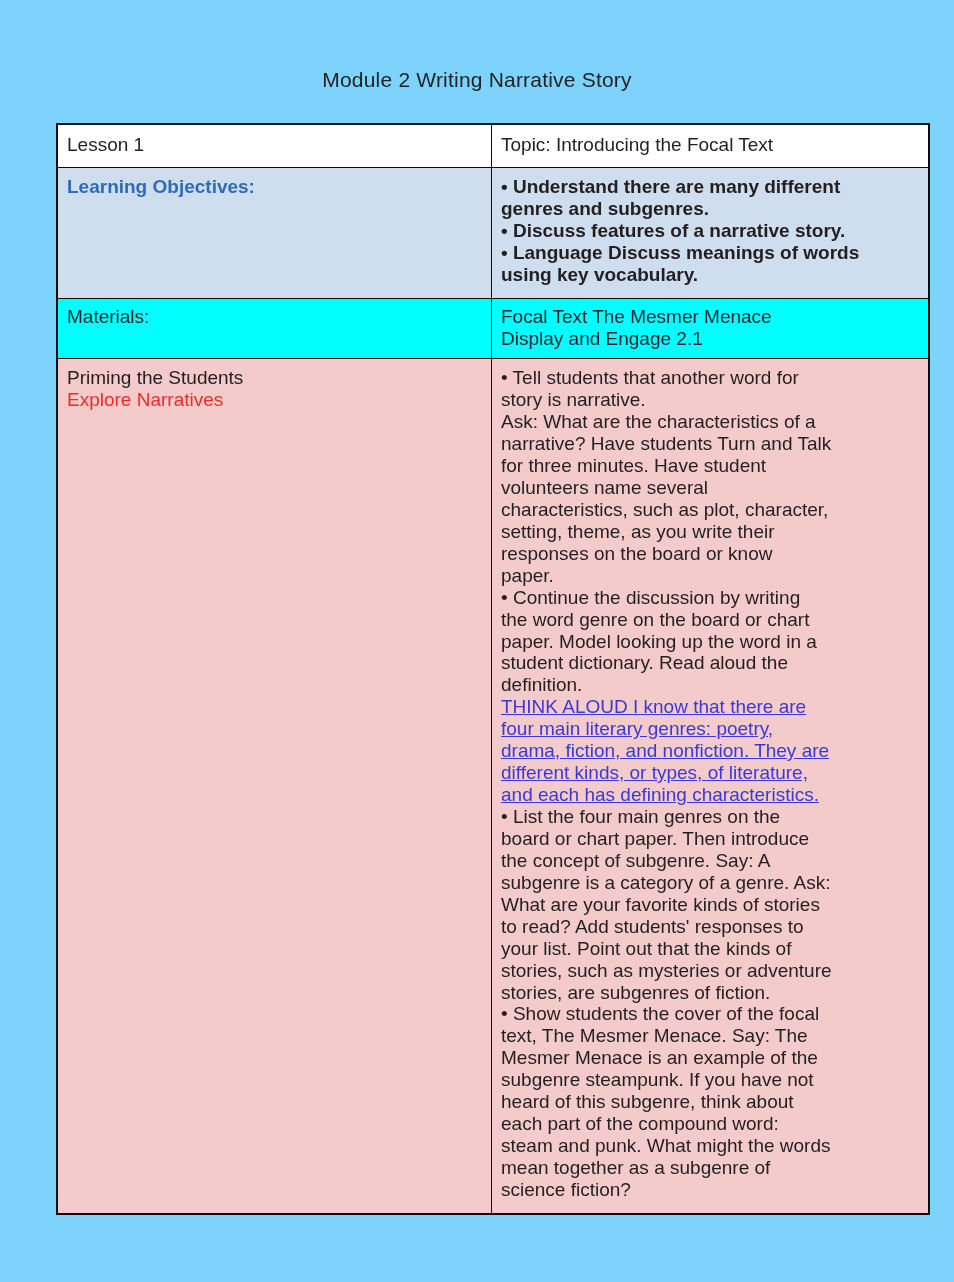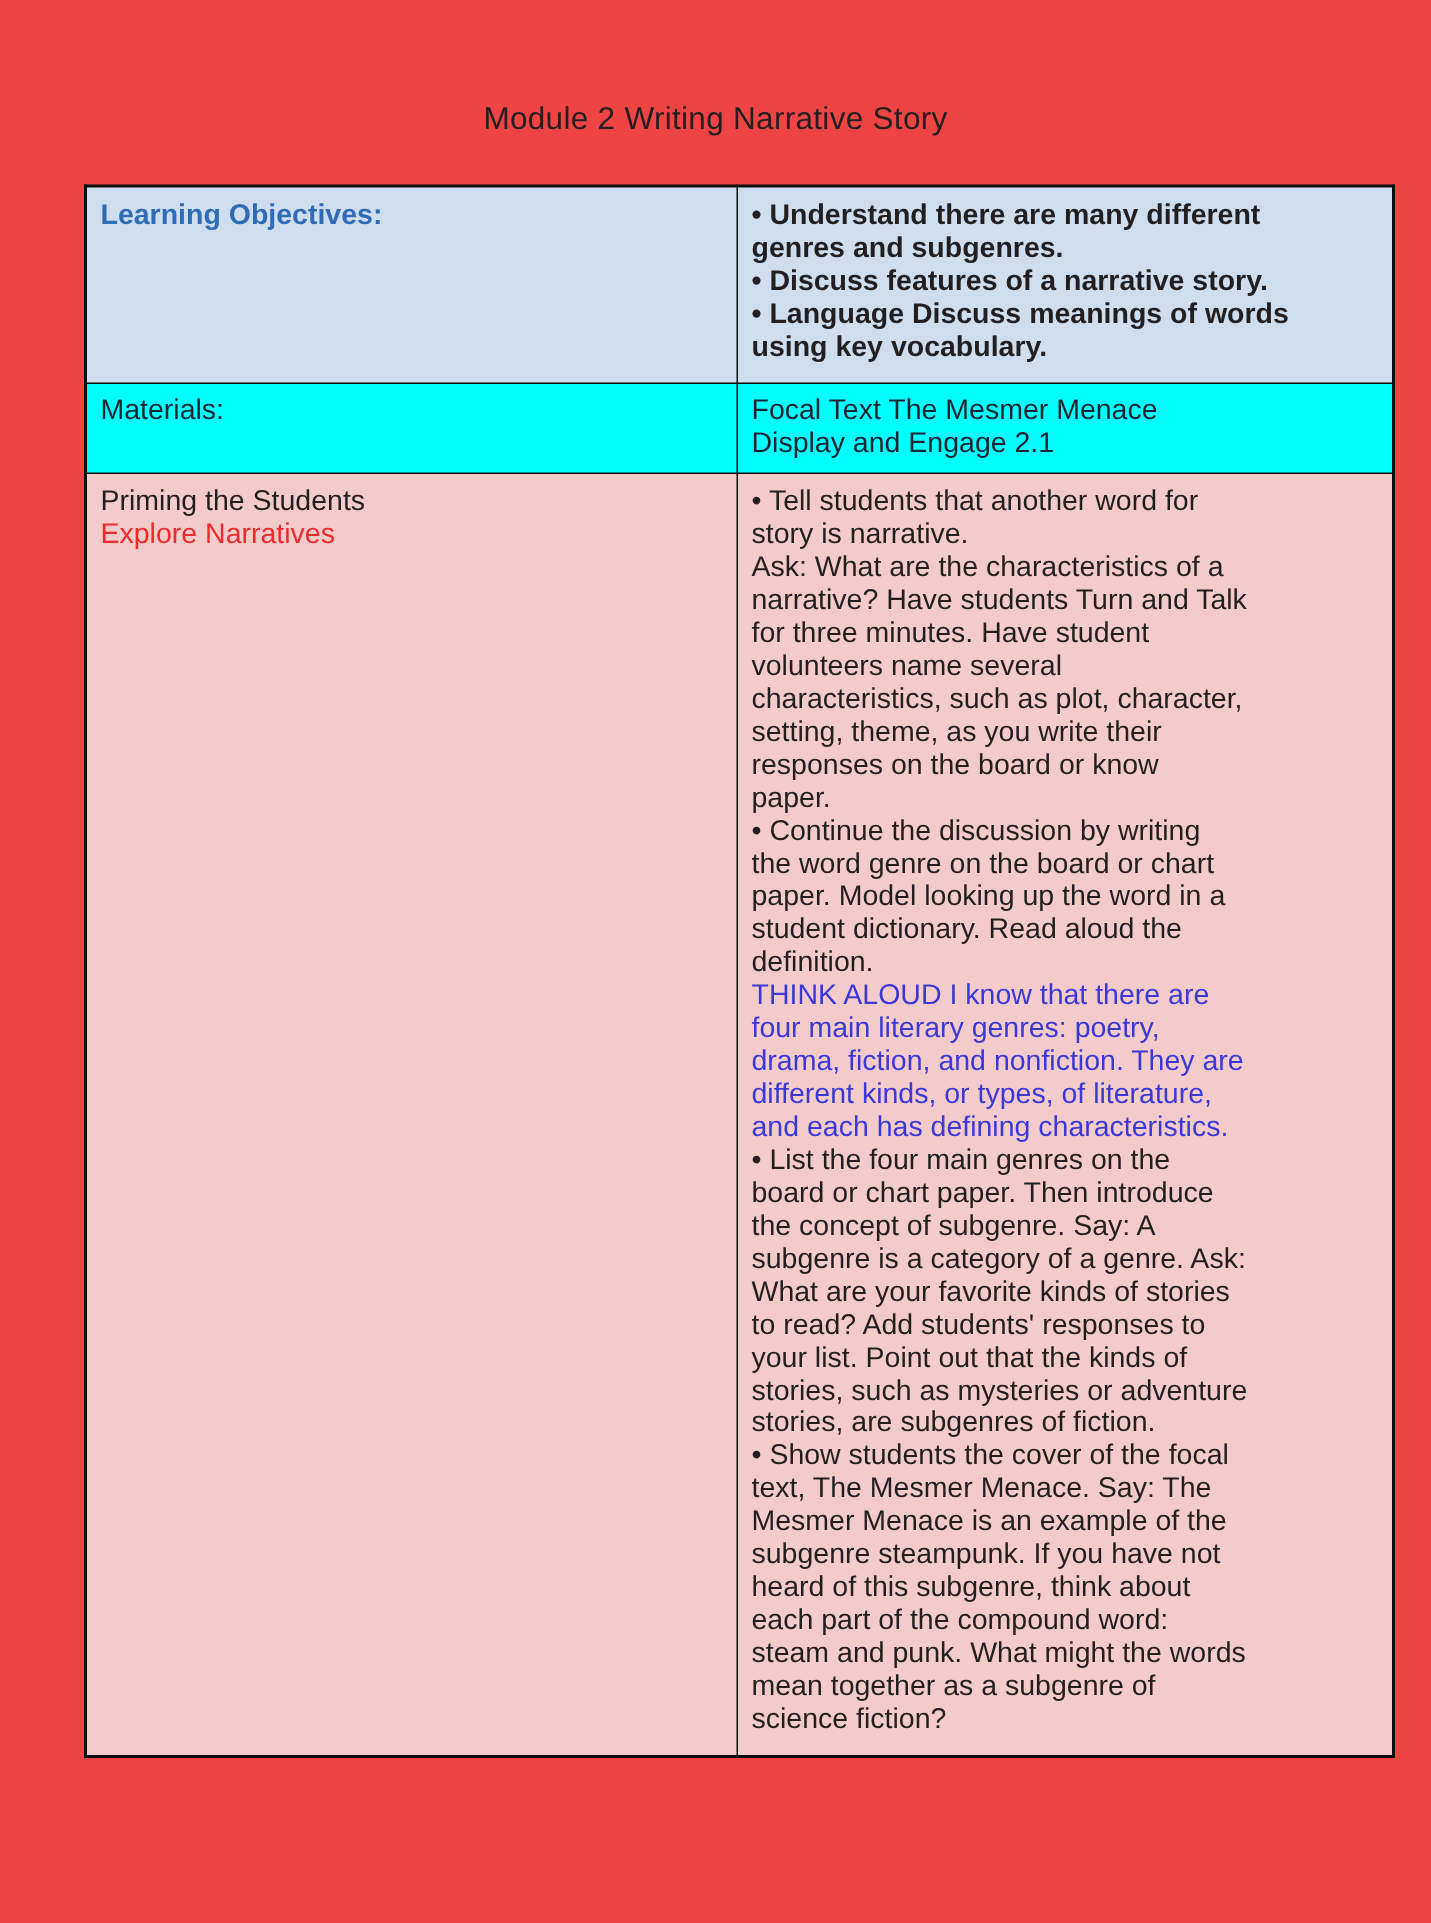--- a/index.html
+++ b/index.html
@@ -11,21 +11,21 @@
     width: 954px;
     height: 1282px;
     font-family: "Liberation Sans", sans-serif;
     color: #1a1a1a;
     position: relative;
     overflow: hidden;
   }
   .page {
     position: absolute;
     inset: 0;
-    background: #ef4444;
+    background: #7dd3fc;
   }
   .doc-title {
     position: absolute;
     top: 68px;
     left: 0;
     width: 954px;
     text-align: center;
     font-size: 21px;
     font-weight: 400;
     letter-spacing: 0.2px;
@@ -56,41 +56,49 @@
     padding-top: 9px;
     padding-bottom: 11px;
   }
   .row-objectives td { background: #cfdeef; font-weight: bold; }
   .row-materials td { background: #00ffff; }
   .row-priming td { background: #f4cbcb; }
 
   .label-blue { color: #2f6cb5; }
   .label-red  { color: #ee2b2b; }
   .label-dark { color: #1b2430; }
-  .think-aloud { color: #3b38d8; }
+  .think-aloud { color: #3b38d8; text-decoration: underline; }
 
   .cell-lines p {
     margin: 0;
   }
   .stack p + p { margin-top: 0px; }
 
   .row-objectives td { padding-top: 8px; padding-bottom: 12px; }
   .row-materials td { padding-top: 7px; }
   .row-priming td { padding-top: 8px; padding-bottom: 12px; }
   .row-priming .col-right { line-height: 1.155; margin-top: 48px; }
 </style>
 </head>
 <body>
 
 <div class="page">
 
   <div class="doc-title">Module 2 Writing Narrative Story</div>
 
   <table class="lesson-table">
     <tbody>
+      <tr class="row-header">
+        <td class="col-left">
+          <span>Lesson 1</span>
+        </td>
+        <td class="col-right">
+          <span>Topic: Introducing the Focal Text</span>
+        </td>
+      </tr>
 
       <tr class="row-objectives">
         <td class="col-left">
           <span class="label-blue">Learning Objectives:</span>
         </td>
         <td class="col-right cell-lines stack">
           <p>• Understand there are many different</p>
           <p>genres and subgenres.</p>
           <p>• Discuss features of a narrative story.</p>
           <p>• Language Discuss meanings of words</p>

